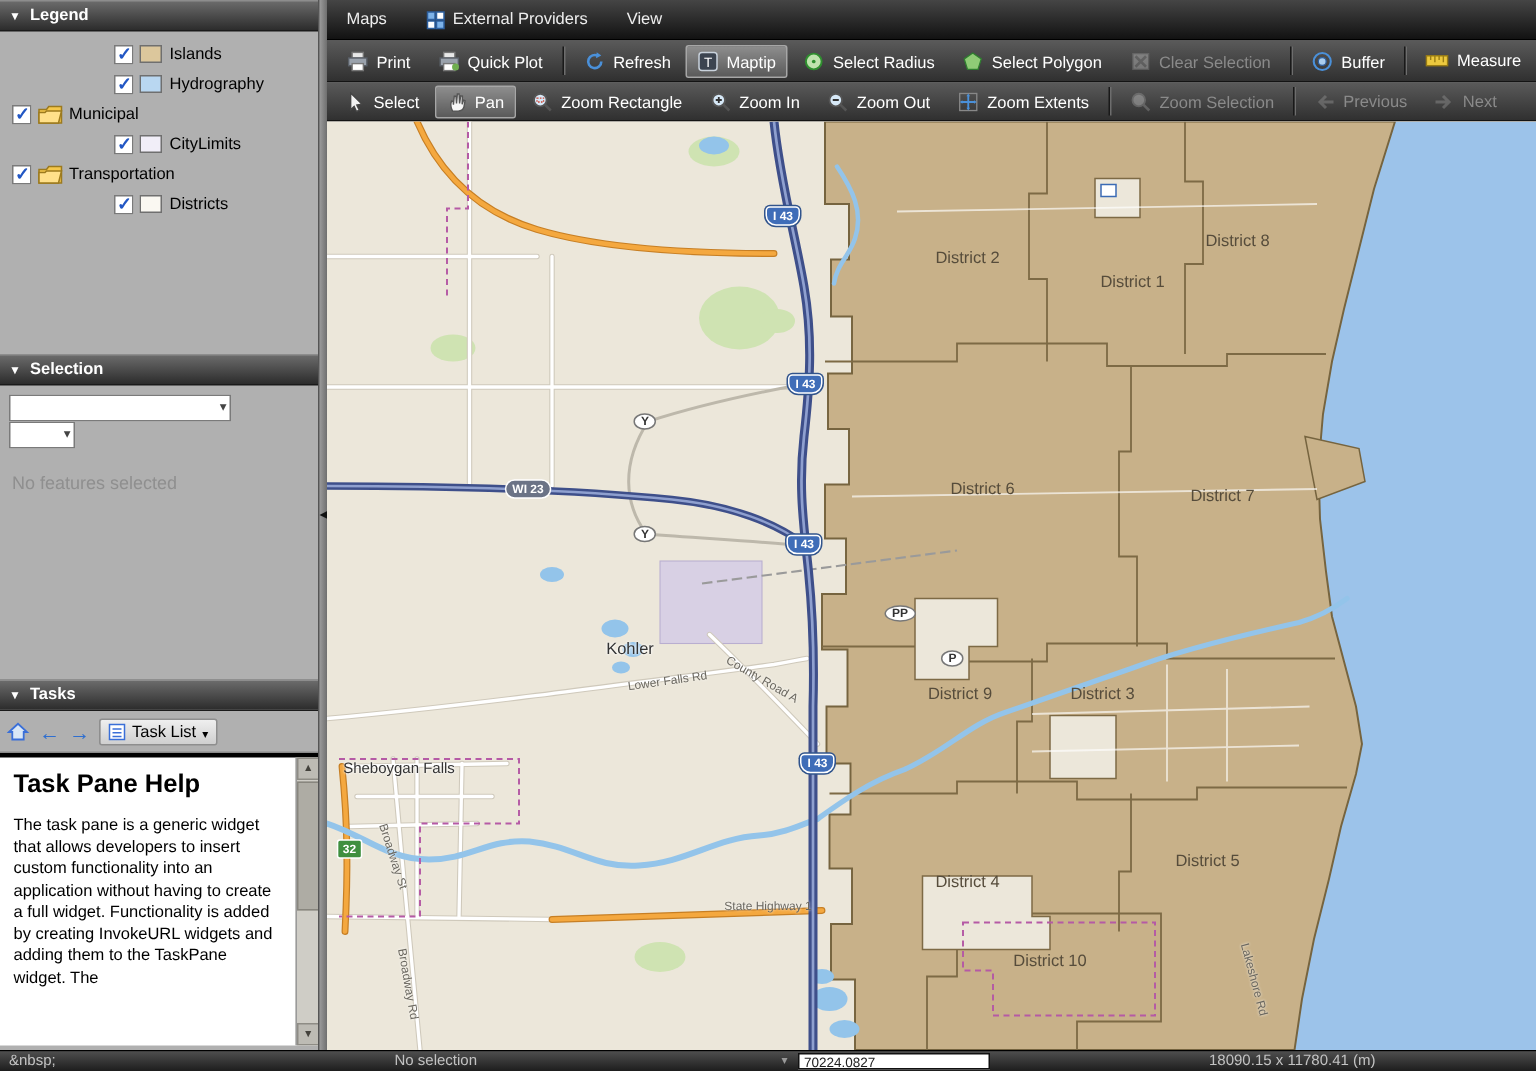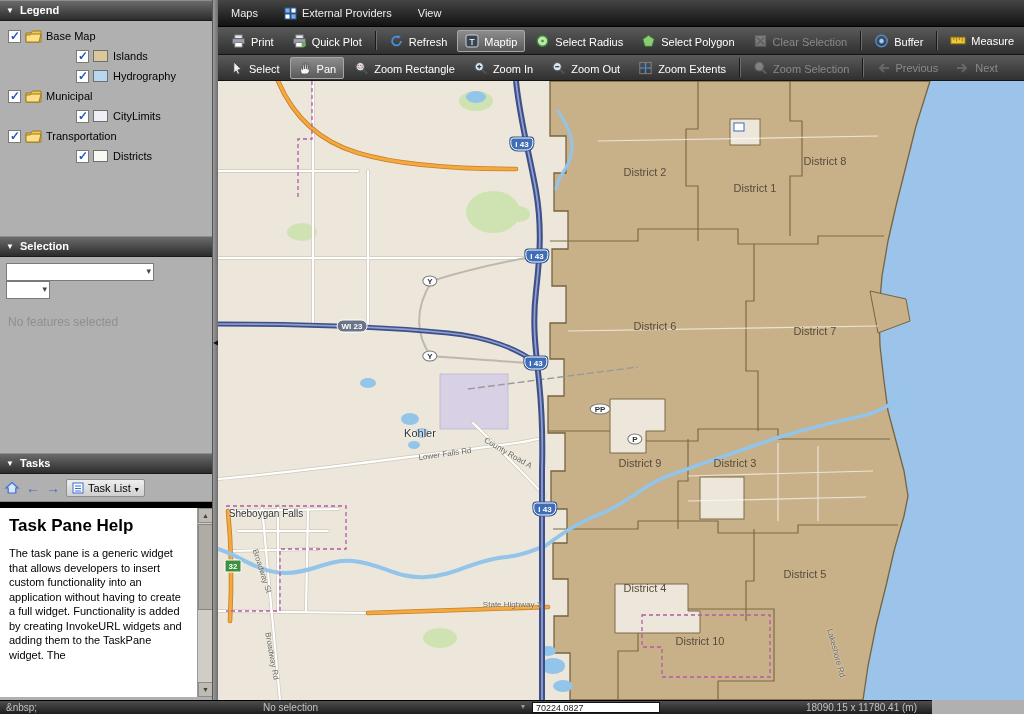--- a/index.html
+++ b/index.html
@@ -31,21 +31,21 @@
   .fake-select::after { content:"\25BE"; position:absolute; right:2px; top:2px; font-size:9px; color:#444; }
   #sel-layer { width:148px; margin-right:6px; }
   #sel-count { width:44px; }
   .empty-text { margin-top:16px; margin-left:2px; color:#8f8f8f; font-size:12px; }
 
   
   #tasks-toolbar { height:28px; background:#b0b0b0; border-bottom:1px solid #8a8a8a; display:flex; align-items:center; padding:0 4px; gap:6px; }
   .nav-arrow { font-size:14px; font-weight:bold; color:#2f6fd0; cursor:pointer; }
   #task-list-btn { display:flex; align-items:flex-end; gap:4px; font-size:11px; color:#000; padding:2px 5px; border:1px solid #8e8e8e; background:linear-gradient(#efefef,#cfcfcf); border-radius:2px; }
   #task-list-btn .caret { font-size:8px; }
-  #task-pane { position:relative; height:195px; background:#fff; border-top:6px solid #000000; overflow:hidden; }
+  #task-pane { position:relative; height:195px; background:#fff; border-top:3px solid #000000; overflow:hidden; }
   #task-pane-inner { padding:8px 26px 8px 9px; }
   #task-pane h1 { font-size:17px; font-weight:bold; margin-bottom:10px; color:#000; }
   #task-pane p { font-size:11px; line-height:1.32; color:#000; }
   .vscroll { position:absolute; right:0; top:0; bottom:0; width:15px; background:#cfcdc6; border-left:1px solid #9a9a9a; }
   .vscroll .btn { position:absolute; left:0; width:15px; height:15px; background:#bdbbb4; border:1px solid #8e8c85; font-size:7px; color:#44423c; text-align:center; line-height:14px; }
   .vscroll .up { top:0; } .vscroll .down { bottom:0; }
   .vscroll .thumb { position:absolute; left:0; top:16px; width:15px; height:86px; background:#aeaca4; border:1px solid #88867e; }
 
   
   #main { position:absolute; left:218px; top:0; width:806px; height:700px; }
@@ -69,21 +69,21 @@
   .district-label { font-size:11px; color:#564c3b; }
   .place-label { font-size:11px; color:#333; text-shadow:0 0 2px #fff,0 0 2px #fff; }
   .road-label { font-size:8px; color:#6a675f; text-shadow:0 0 2px #fff; }
   .shield-i { background:#3f6db8; color:#fff; font-size:8px; font-weight:bold; padding:1px 4px; border:1px solid #fff;
     border-radius:3px 3px 7px 7px; box-shadow:0 0 0 1px #31548c; }
   .shield-s { background:#6b7386; color:#fff; font-size:8px; font-weight:bold; padding:1px 4px; border:1px solid #fff; border-radius:7px; }
   .shield-g { background:#3f8f3f; color:#fff; font-size:8px; font-weight:bold; padding:1px 3px; border:1px solid #fff; border-radius:2px; }
   .shield-o { background:#fff; color:#333; font-size:8px; font-weight:bold; padding:0 4px; border:1px solid #777; border-radius:50%; }
 
   
-  #statusbar { position:absolute; left:0; top:700px; width:932px; height:14px; background:linear-gradient(#4e4e4e,#1d1d1d);
+  #statusbar { position:absolute; left:0; top:700px; width:1024px; height:14px; background:linear-gradient(#4e4e4e,#1d1d1d);
     color:#c3c3c3; font-size:10px; border-top:1px solid #000; }
   #statusbar span { position:absolute; top:1px; }
   #sb-left { left:6px; }
   #sb-sel { left:263px; }
   #sb-caret { left:521px; color:#999; font-size:8px; }
   .coord-box { position:absolute; left:532px; top:1px; width:128px; height:11px; background:#fff; border:1px solid #111;
     color:#222; font-size:9px; line-height:11px; padding-left:3px; overflow:hidden; }
   #sb-scale { left:806px; }
 </style>
 </head>
@@ -92,28 +92,20 @@
 <div id="app">
 
   <div id="sidebar">
 
     <div class="panel-header">
       <span class="tri">▼</span>
       <span>Legend</span>
     </div>
 
     <div id="legend-body">
-      <div class="tree-row lvl0">
-        <span class="cbx checked"></span>
-        <svg class="folder" viewBox="0 0 17 13">
-            <path d="M1,3 L6,3 L7.5,1 L16,1 L16,12 L1,12 Z" fill="#f5c84c" stroke="#9c7a1e"></path>
-            <path d="M1,5 L5,5 L6,4 L16,4 L14,12 L1,12 Z" fill="#ffe08a" stroke="#9c7a1e"></path>
-          </svg>
-        <span>Base Map</span>
-      </div>
       <div class="tree-row lvl1">
         <span class="cbx checked"></span>
         <span class="swatch" style="background:#dcc79c"></span>
         <span>Islands</span>
       </div>
       <div class="tree-row lvl1">
         <span class="cbx checked"></span>
         <span class="swatch" style="background:#b9d7f1"></span>
         <span>Hydrography</span>
       </div>

